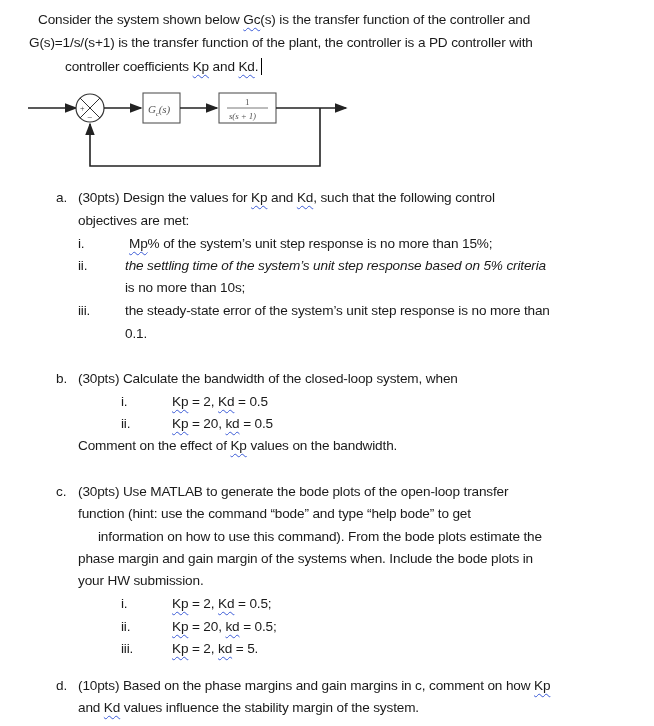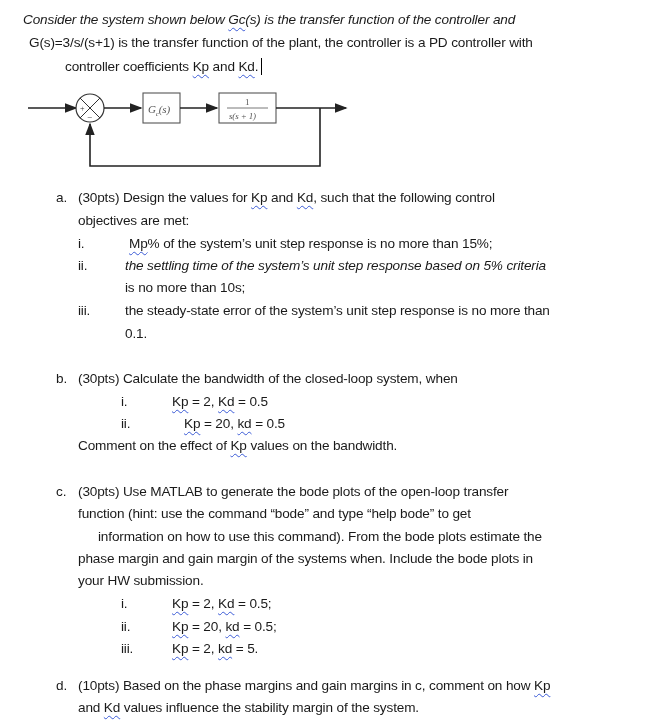--- a/index.html
+++ b/index.html
@@ -11,24 +11,24 @@
     letter-spacing: -0.15px;
   }
   .abs { position: absolute; white-space: nowrap; }
   .sp { text-decoration: underline wavy #3b5bd6; text-decoration-thickness: 1px; text-underline-offset: 3px; }
   .caret { display: inline-block; width: 1px; height: 17px; background: #000; vertical-align: -4px; margin-left: 3px; }
   svg text { font-family: "Liberation Serif", "DejaVu Serif", serif; font-style: italic; }
 </style>
 </head>
 <body>
 
-<div class="abs" style="left:23px; top:12px;font-style:italic;">
+<div class="abs" style="left:38px; top:12px;">
   <span>Consider the system shown below </span><span class="sp">Gc</span><span>(s) is the transfer function of the controller and</span>
 </div>
-<div class="abs" style="left:29px; top:35px;">G(s)=3/s/(s+1) is the transfer function of the plant, the controller is a PD controller with</div>
+<div class="abs" style="left:29px; top:35px;">G(s)=1/s/(s+1) is the transfer function of the plant, the controller is a PD controller with</div>
 <div class="abs" style="left:29px; top:58px;margin-left:36px;">
   <span>controller coefficients </span><span class="sp">Kp</span><span> and </span><span class="sp">Kd</span><span>.</span><span class="caret"></span>
 </div>
 
 <svg class="abs" style="left:28px; top:88px;" width="320" height="86" viewBox="0 0 320 86">
   <defs>
     <marker id="arr" markerWidth="8" markerHeight="6" refX="7" refY="3" orient="auto">
       <path d="M0,0 L8,3 L0,6 Z" fill="#222"></path>
     </marker>
   </defs>
@@ -84,21 +84,21 @@
 
 <div class="abs" style="left:56px; top:371px;">b.</div>
 <div class="abs" style="left:78px; top:371px;text-align:right;">(30pts) Calculate the bandwidth of the closed-loop system, when</div>
 
 <div class="abs" style="left:121px; top:394px;">i.</div>
 <div class="abs" style="left:172px; top:394px;">
   <span class="sp">Kp</span><span> = 2, </span><span class="sp">Kd</span><span> = 0.5</span>
 </div>
 
 <div class="abs" style="left:121px; top:416px;">ii.</div>
-<div class="abs" style="left:172px; top:416px;margin-left:12px;">
+<div class="abs" style="left:172px; top:416px;">
   <span class="sp">Kp</span><span> = 20, </span><span class="sp">kd</span><span> = 0.5</span>
 </div>
 
 <div class="abs" style="left:78px; top:438px;text-align:center;">
   <span>Comment on the effect of </span><span class="sp">Kp</span><span> values on the bandwidth.</span>
 </div>
 
 <div class="abs" style="left:56px; top:484px;">c.</div>
 <div class="abs" style="left:78px; top:484px;">(30pts) Use MATLAB to generate the bode plots of the open-loop transfer</div>
 <div class="abs" style="left:78px; top:506px;">function (hint: use the command “bode” and type “help bode” to get</div>

